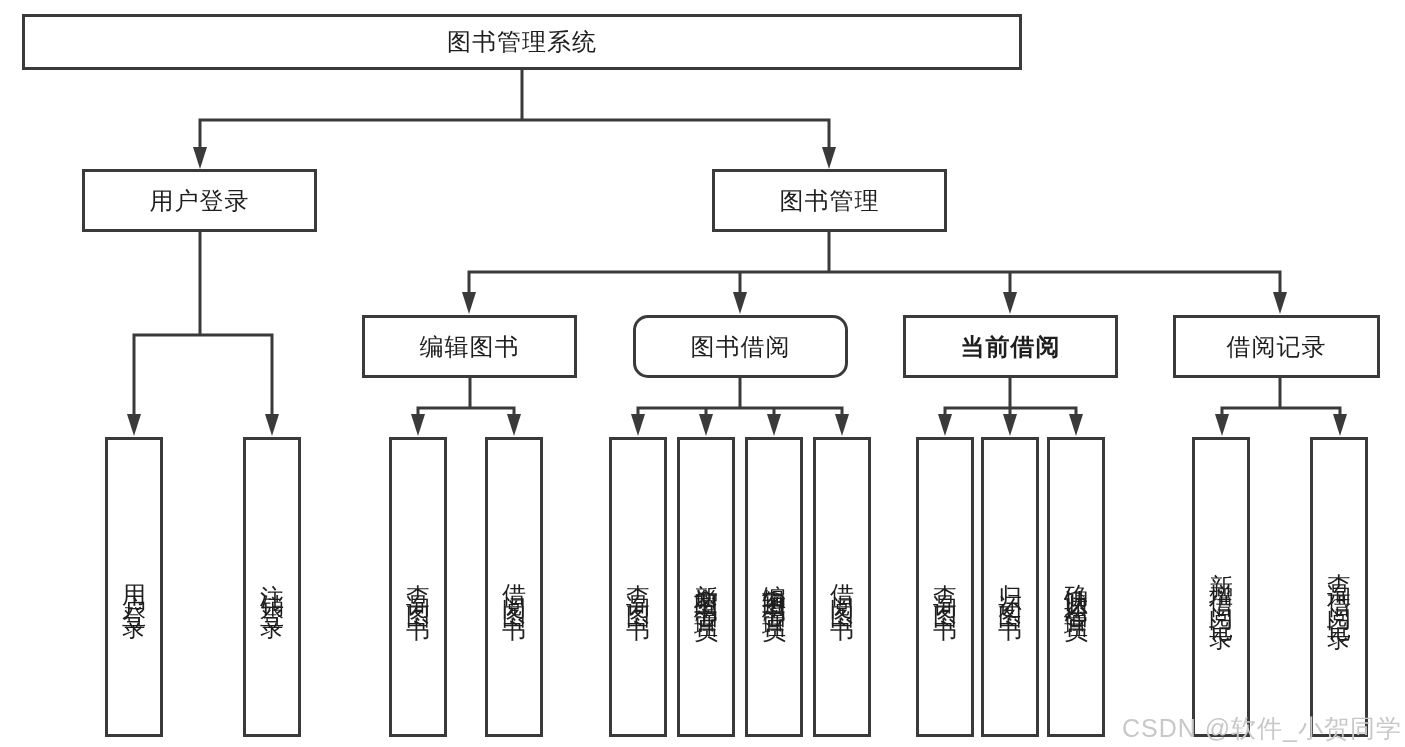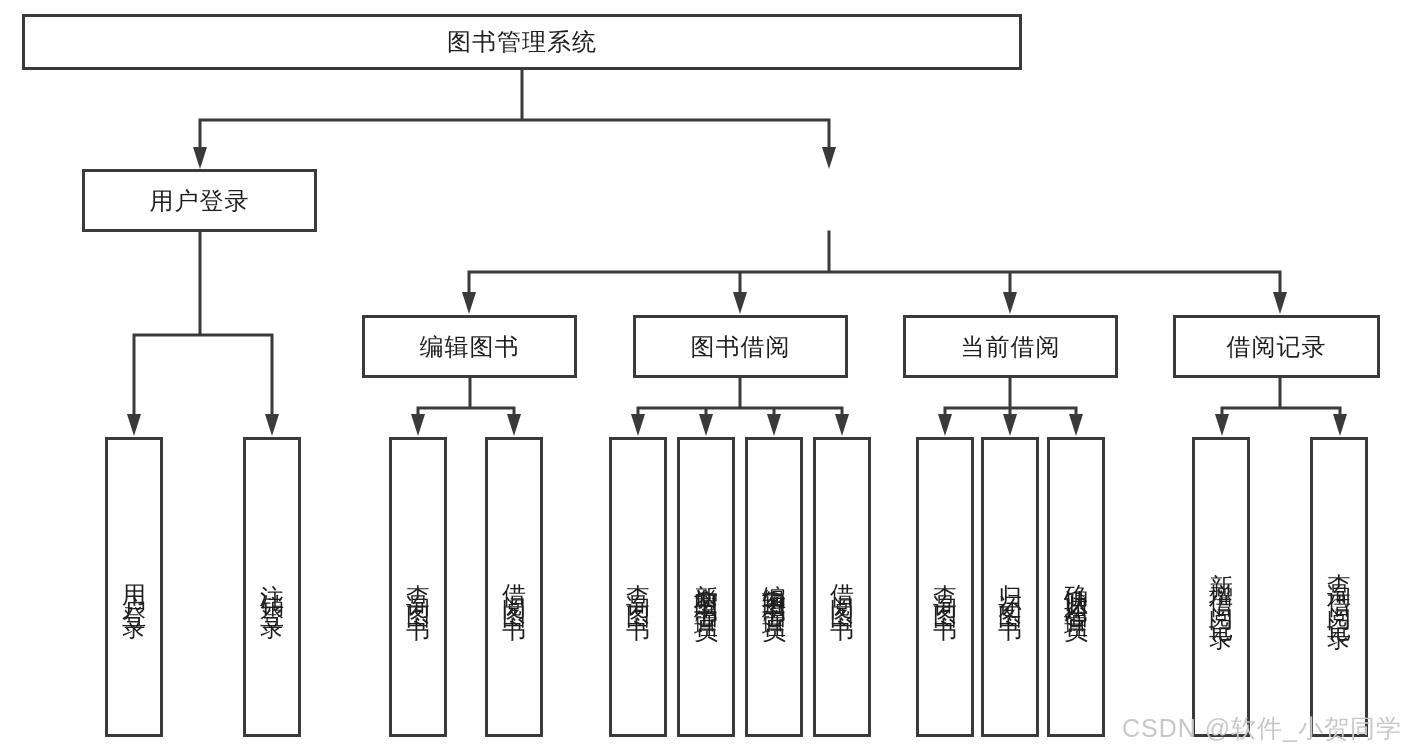--- a/index.html
+++ b/index.html
@@ -121,28 +121,31 @@
     </g>
   </svg>
 
   <div class="hbox" style="left:22px; top:14px; width:1000px; height:56px;">
     <span>图书管理系统</span>
   </div>
 
   <div class="hbox" style="left:82px; top:169px; width:235px; height:63px;">
     <span>用户登录</span>
   </div>
+  <div class="hbox" style="left:712px; top:169px; width:235px; height:63px;">
+    <span>图书管理</span>
+  </div>
 
   <div class="hbox" style="left:362px; top:315px; width:215px; height:63px;">
     <span>编辑图书</span>
   </div>
-  <div class="hbox" style="left:633px; top:315px; width:215px; height:63px;">
+  <div class="hbox" style="left:633px; top:315px; width:215px; height:63px;border-radius:15px;">
     <span>图书借阅</span>
   </div>
-  <div class="hbox" style="left:903px; top:315px; width:215px; height:63px;">
+  <div class="hbox" style="left:903px; top:315px; width:215px; height:63px;font-weight:bold;">
     <span>当前借阅</span>
   </div>
   <div class="hbox" style="left:1173px; top:315px; width:207px; height:63px;">
     <span>借阅记录</span>
   </div>
 
   <div class="vbox" style="left:105px; top:437px;">
     <span class="vtext">用户登录</span>
   </div>
   <div class="vbox" style="left:243px; top:437px;">

